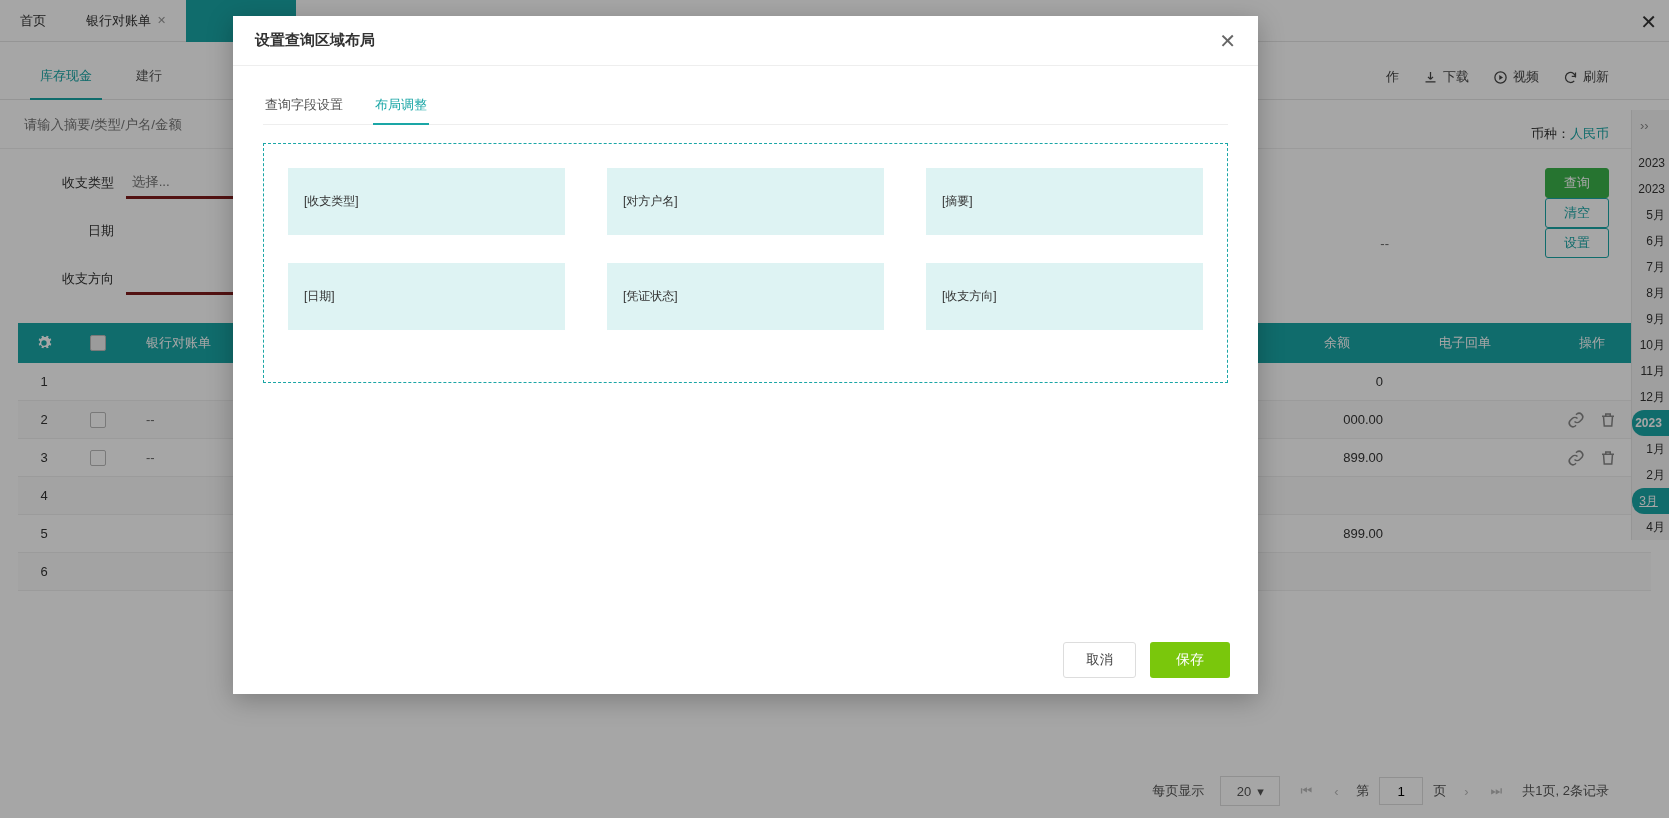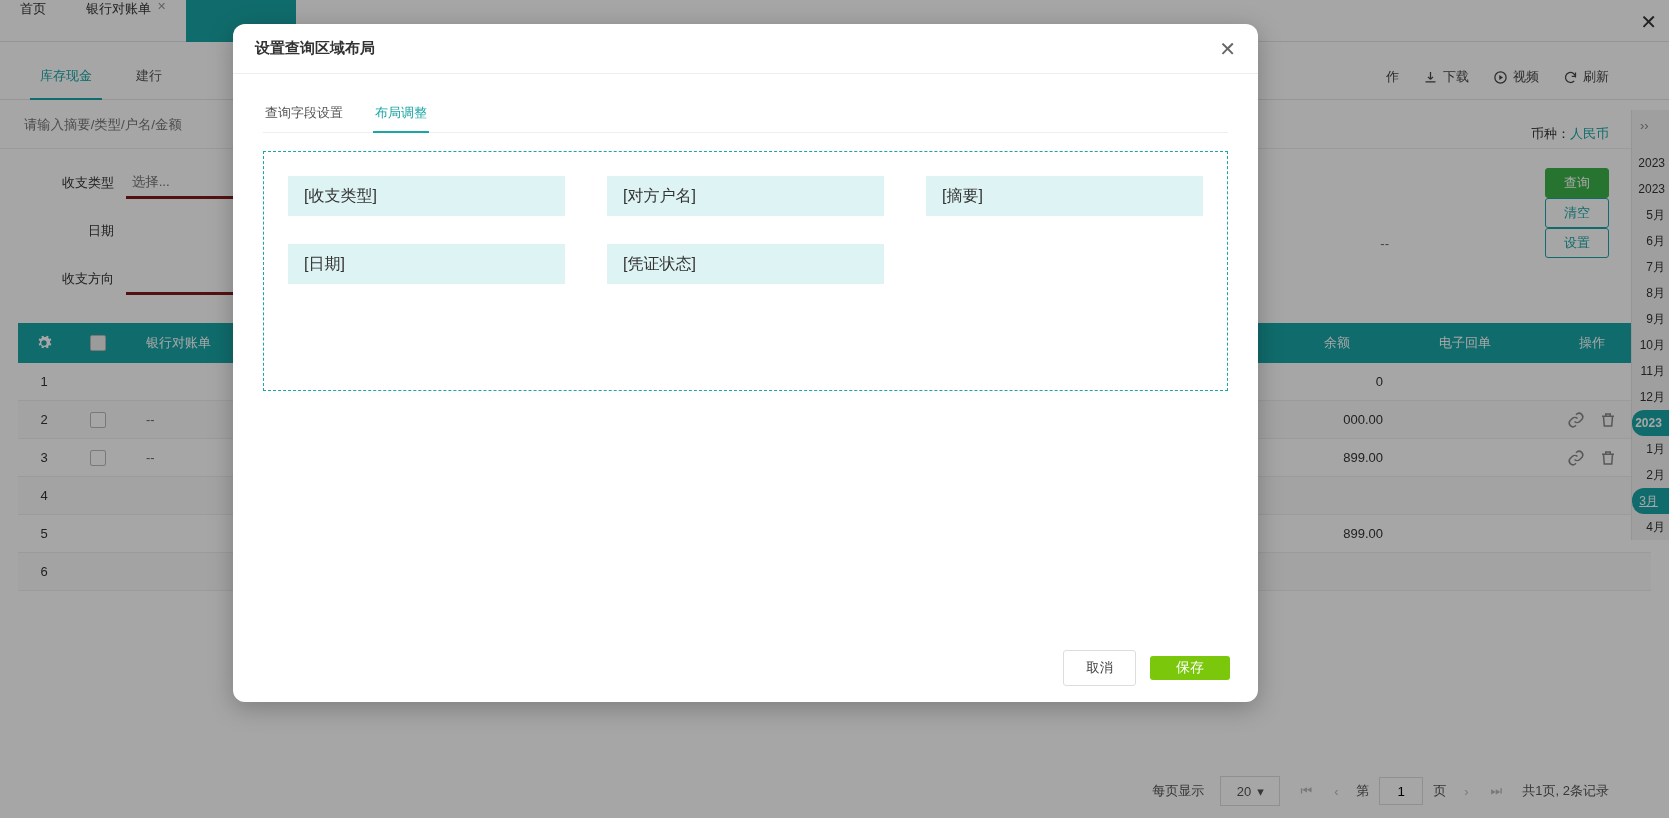--- a/index.html
+++ b/index.html
@@ -3,21 +3,21 @@
 <meta charset="utf-8">
 <style>
 * { box-sizing: border-box; margin: 0; padding: 0; }
 body { font-family: "Microsoft YaHei", Arial, sans-serif; font-size: 13px; color: #333; background: #fff; overflow: hidden; width: 1669px; height: 818px; position: relative; }
 
 
 .overlay { position: absolute; inset: 0; background: rgba(0,0,0,0.35); z-index: 50; }
 
 
 .top-tabs { display: flex; align-items: center; height: 42px; background: #fff; border-bottom: 1px solid #e5e5e5; position: relative; }
-.top-tab { padding: 0 20px; height: 42px; display: flex; gap: 6px; color: #333; cursor: pointer; }
+.top-tab { padding: 0 20px; height: 42px; display: flex; align-items: center; gap: 6px; color: #333; cursor: pointer; }
 .top-tab.active { background: #1aa6a6; color: #fff; }
 .top-tab .close { font-size: 11px; color: #999; }
 .close-big { position: absolute; right: 12px; top: 10px; color: #333; font-size: 20px; cursor: pointer; }
 
 
 .sub-tabs { display: flex; align-items: center; height: 48px; border-bottom: 1px solid #e5e5e5; padding-left: 18px; margin-top: 10px; }
 .sub-tab { padding: 0 22px; height: 48px; display: flex; align-items: center; color: #555; cursor: pointer; position: relative; }
 .sub-tab.active { color: #1aa6a6; }
 .sub-tab.active::after { content: ""; position: absolute; left: 12px; right: 12px; bottom: 0; height: 2px; background: #1aa6a6; }
 
@@ -77,34 +77,34 @@
 .page-num { width: 44px; height: 28px; border: 1px solid #ddd; text-align: center; }
 
 
 .year-strip { position: absolute; right: 0; top: 110px; width: 38px; background: #f5f5f5; border-left: 1px solid #e5e5e5; padding-top: 40px; }
 .year-strip .chev { position: absolute; top: 8px; left: 8px; color: #888; }
 .year-strip .item { height: 26px; display: flex; align-items: center; justify-content: flex-end; padding-right: 4px; font-size: 12px; color: #333; }
 .year-strip .item.year { background: #1aa6a6; color: #fff; border-radius: 12px 0 0 12px; justify-content: center; font-weight: bold; }
 .year-strip .item.active { background: #1aa6a6; color: #fff; border-radius: 12px 0 0 12px; justify-content: center; text-decoration: underline; }
 
 
-.modal { position: absolute; z-index: 100; left: 233px; top: 24px; width: 1025px; background: #fff; border-radius: 12px; box-shadow: 0 6px 24px rgba(0,0,0,0.25); display: flex; flex-direction: column; }
+.modal { position: absolute; z-index: 100; left: 233px; top: 16px; width: 1025px; background: #fff; border-radius: 0; box-shadow: 0 6px 24px rgba(0,0,0,0.25); display: flex; flex-direction: column; }
 .modal-header { height: 50px; display: flex; align-items: center; justify-content: space-between; padding: 0 22px; border-bottom: 1px solid #eee; }
 .modal-title { font-size: 15px; font-weight: 600; color: #333; }
 .modal-close { font-size: 20px; color: #666; cursor: pointer; }
 .modal-body { padding: 20px 30px 10px 30px; min-height: 560px; }
 .modal-tabs { display: flex; gap: 28px; border-bottom: 1px solid #eee; }
 .modal-tab { padding: 10px 2px; color: #555; cursor: pointer; position: relative; }
 .modal-tab.active { color: #1aa6a6; }
 .modal-tab.active::after { content: ""; position: absolute; left: 0; right: 0; bottom: -1px; height: 2px; background: #1aa6a6; }
 .layout-box { margin-top: 18px; border: 1px dashed #1aa6a6; padding: 24px; display: grid; grid-template-columns: repeat(3, 1fr); gap: 28px 42px; min-height: 240px; align-content: start; }
-.layout-item { background: #def3f3; height: 40px; display: flex; align-items: center; padding: 0 16px; color: #333; font-size: 16px; cursor: move; }
+.layout-item { background: #def3f3; height: 67px; display: flex; align-items: center; padding: 0 16px; color: #333; font-size: 12px; cursor: move; }
 .modal-footer { height: 68px; display: flex; align-items: center; justify-content: flex-end; gap: 14px; padding: 0 28px; border-top: 0; margin-left: 48px; }
 .btn-cancel { height: 36px; padding: 0 22px; border: 1px solid #ddd; background: #fff; color: #444; border-radius: 3px; cursor: pointer; }
-.btn-save { height: 24px; padding: 0 26px; border: none; background: #7ac70c; color: #fff; border-radius: 3px; cursor: pointer; font-size: 14px; }
+.btn-save { height: 36px; padding: 0 26px; border: none; background: #7ac70c; color: #fff; border-radius: 3px; cursor: pointer; font-size: 14px; }
 </style>
 </head>
 <body>
 
 <div class="top-tabs">
   <div class="top-tab">
       <span>首页</span>
     </div>
   <div class="top-tab">
       <span>银行对账单</span>
@@ -309,19 +309,20 @@
     <div class="modal-tabs">
       <div class="modal-tab">查询字段设置</div>
       <div class="modal-tab active">布局调整</div>
     </div>
     <div class="layout-box" id="layoutBox">
         <div class="layout-item">[收支类型]</div>
         <div class="layout-item">[对方户名]</div>
         <div class="layout-item">[摘要]</div>
         <div class="layout-item">[日期]</div>
         <div class="layout-item">[凭证状态]</div>
+        <div class="layout-item">[收支方向]</div>
       </div>
   </div>
   <div class="modal-footer">
     <button class="btn-cancel">取消</button>
     <button class="btn-save">保存</button>
   </div>
 </div>
 
 </body></html>

